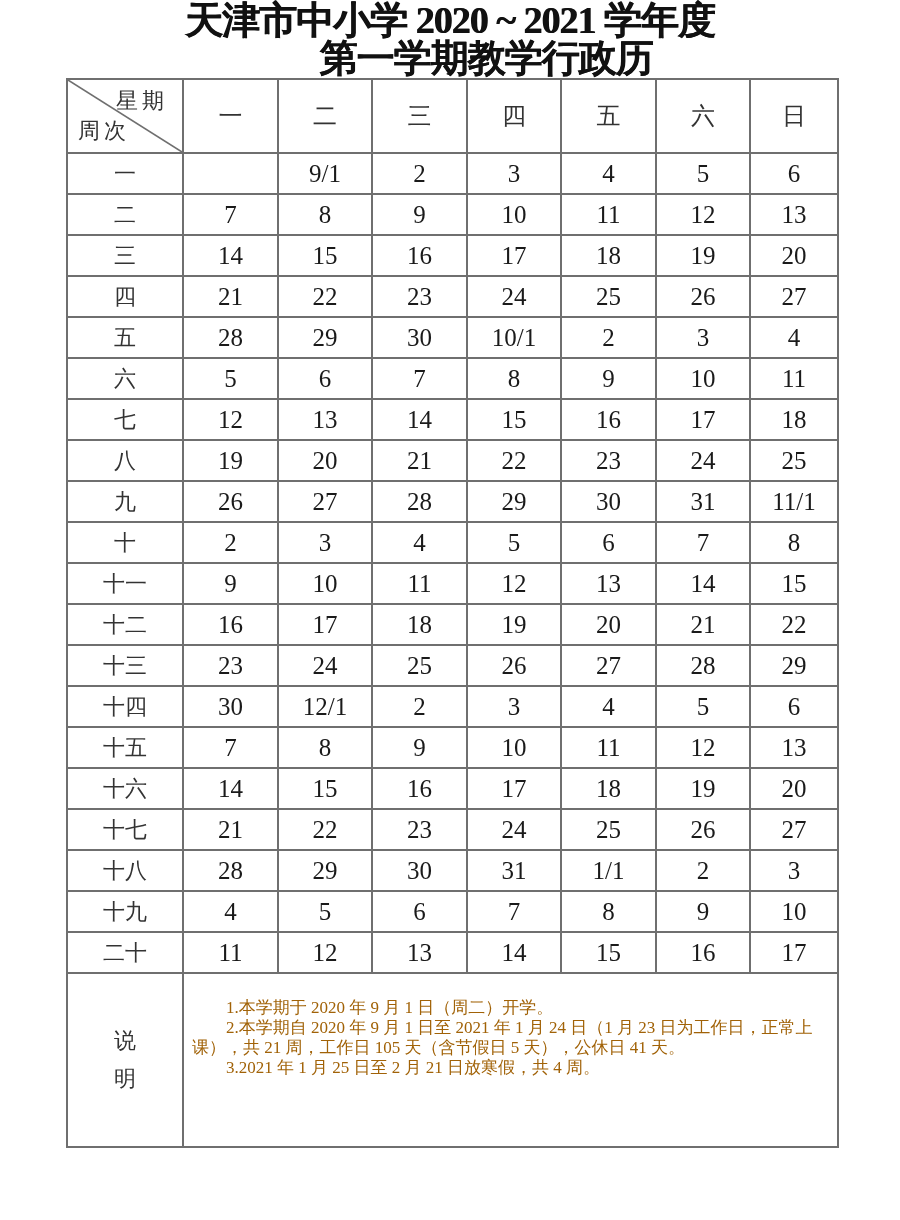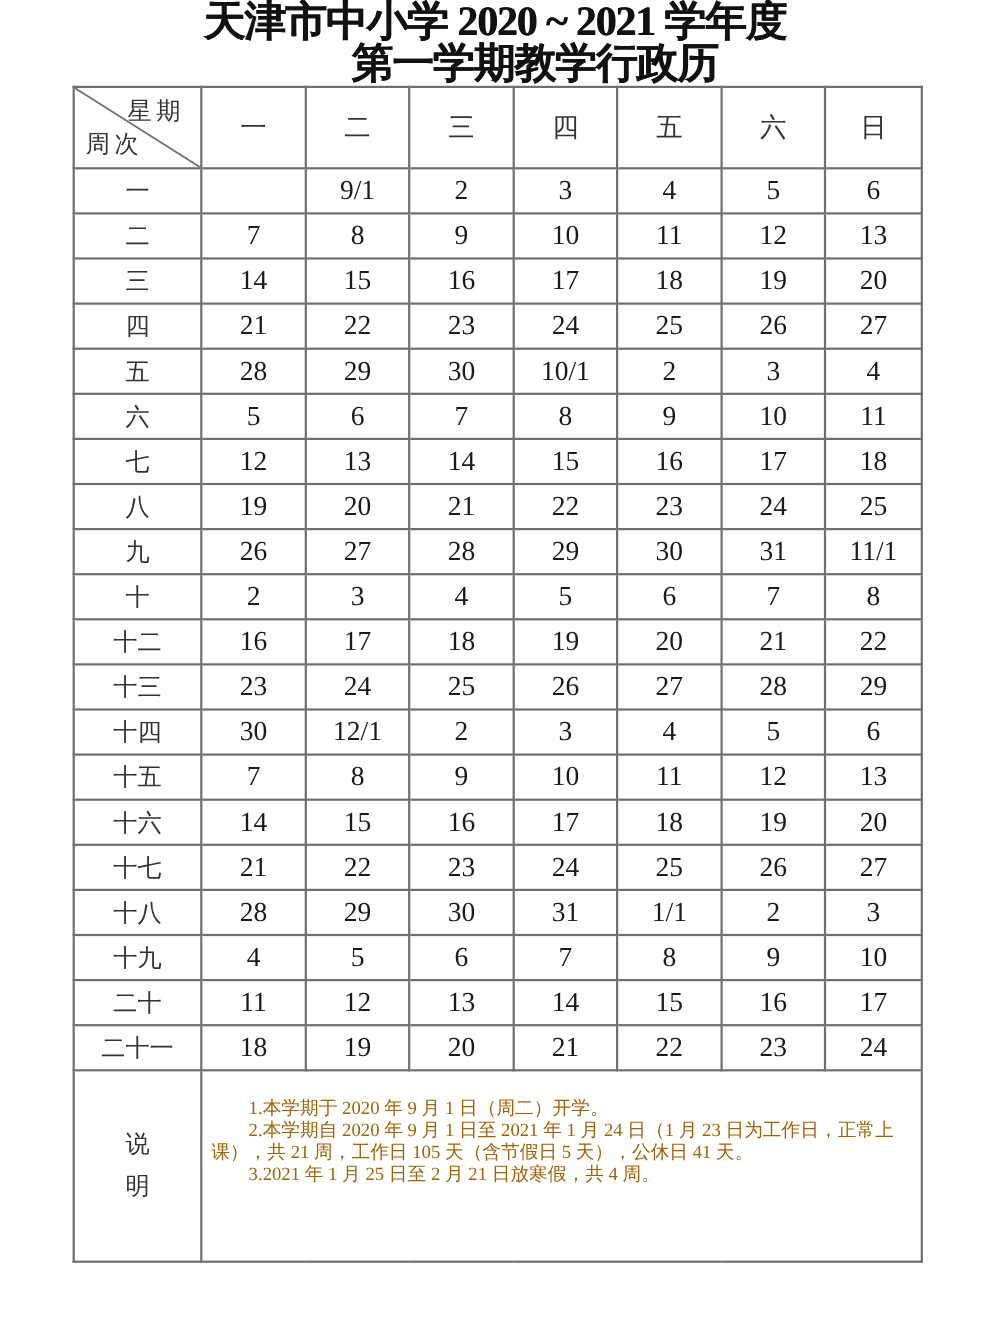--- a/index.html
+++ b/index.html
@@ -174,20 +174,30 @@
         <td class="wk">十</td>
         <td>2</td>
         <td>3</td>
         <td>4</td>
         <td>5</td>
         <td>6</td>
         <td>7</td>
         <td>8</td>
       </tr>
       <tr class="row">
+        <td class="wk">十一</td>
+        <td>9</td>
+        <td>10</td>
+        <td>11</td>
+        <td>12</td>
+        <td>13</td>
+        <td>14</td>
+        <td>15</td>
+      </tr>
+      <tr class="row">
         <td class="wk">十二</td>
         <td>16</td>
         <td>17</td>
         <td>18</td>
         <td>19</td>
         <td>20</td>
         <td>21</td>
         <td>22</td>
       </tr>
       <tr class="row">
@@ -262,30 +272,20 @@
       </tr>
       <tr class="row">
         <td class="wk">二十</td>
         <td>11</td>
         <td>12</td>
         <td>13</td>
         <td>14</td>
         <td>15</td>
         <td>16</td>
         <td>17</td>
-      </tr>
-      <tr class="row">
-        <td class="wk">二十一</td>
-        <td>18</td>
-        <td>19</td>
-        <td>20</td>
-        <td>21</td>
-        <td>22</td>
-        <td>23</td>
-        <td>24</td>
       </tr>
     </tbody>
   <tbody>
     <tr class="notes">
       <td class="notes-label">
         <div>说</div>
         <div>明</div>
       </td>
       <td class="notes-body" colspan="7">
         <p>1.本学期于 2020 年 9 月 1 日（周二）开学。</p>

